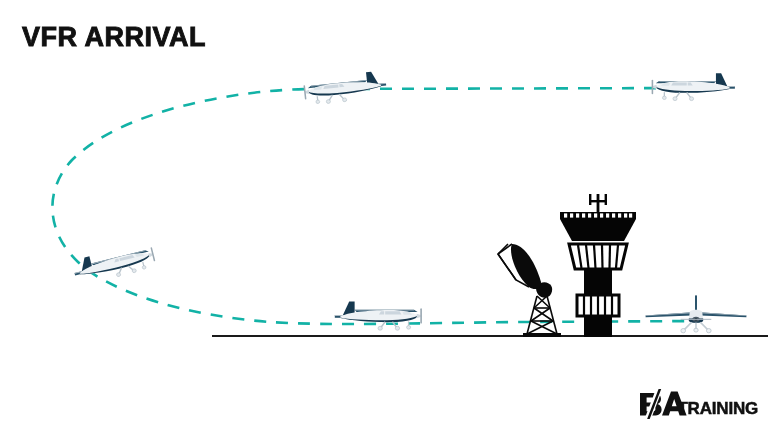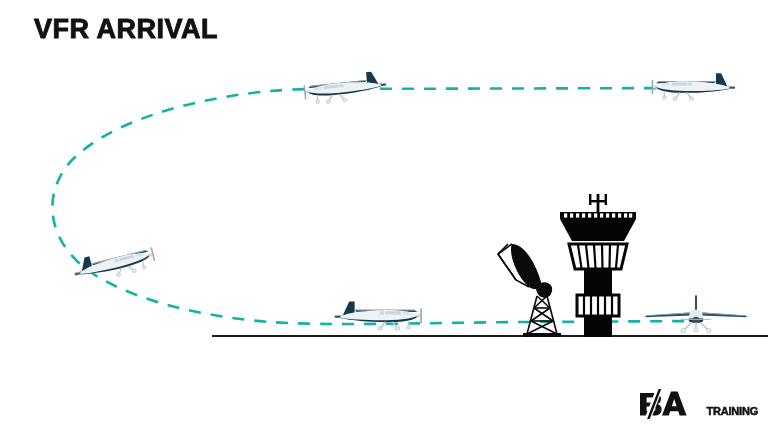--- a/index.html
+++ b/index.html
@@ -13,31 +13,30 @@
   #stage {
     position: relative;
     width: 768px;
     height: 435px;
     background: #ffffff;
     overflow: hidden;
   }
   #title {
     position: absolute;
     left: 22px;
-    top: 16px;
+    top: 24px;
     font-family: "Liberation Sans", sans-serif;
     font-weight: 700;
     font-size: 27px;
     letter-spacing: 0.5px;
     color: #111111;
     text-transform: uppercase;
     -webkit-text-stroke: 0.9px #111111;
     white-space: nowrap;
     line-height: 1;
-    margin-left: 12px;
   }
   #scene {
     position: absolute;
     left: 0;
     top: 0;
     width: 768px;
     height: 435px;
   }
   #logo {
     position: absolute;
@@ -45,21 +44,21 @@
     bottom: 14px;
     width: 120px;
     height: 34px;
   }
   #logo-text {
     position: absolute;
     right: 10px;
     bottom: 18px;
     font-family: "Liberation Sans", sans-serif;
     font-weight: 700;
-    font-size: 11px;
+    font-size: 17px;
     letter-spacing: -0.2px;
     color: #111111;
     -webkit-text-stroke: 0.5px #111111;
     line-height: 1;
   }
 </style>
 </head>
 <body>
 
 <div id="stage">

